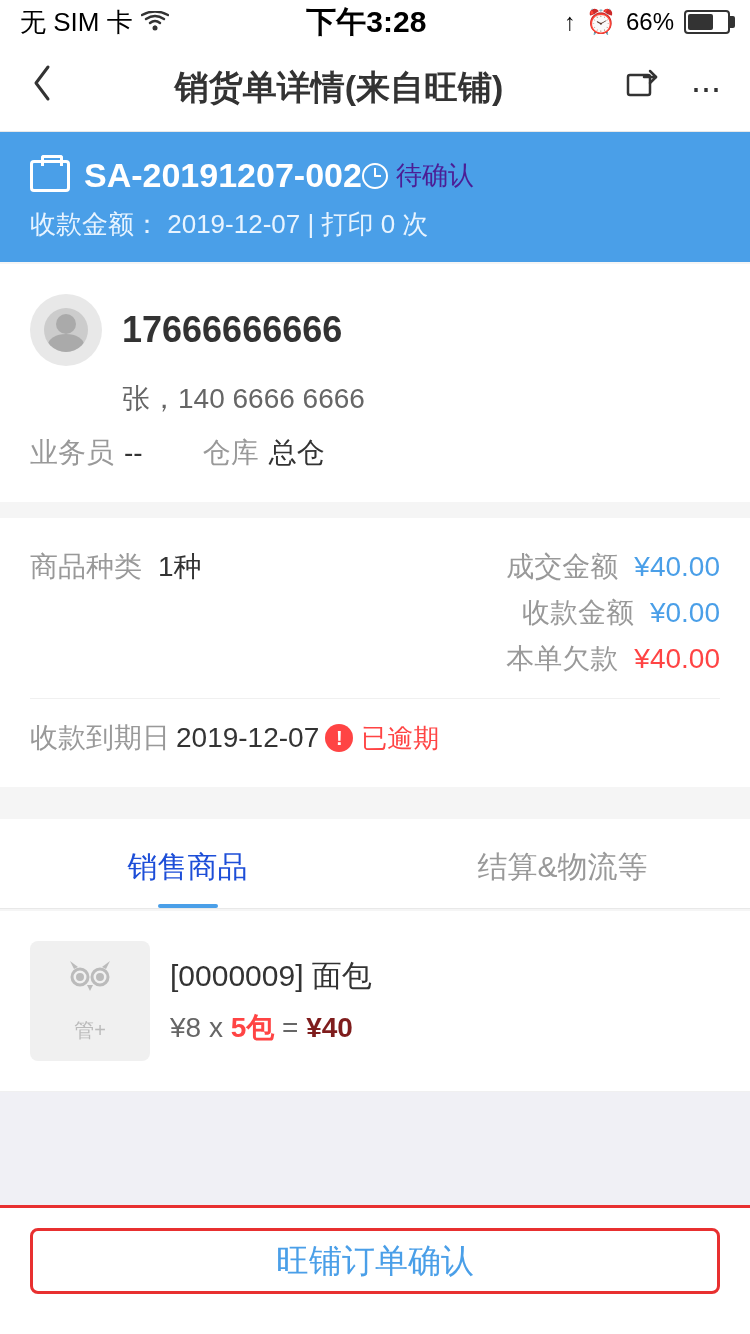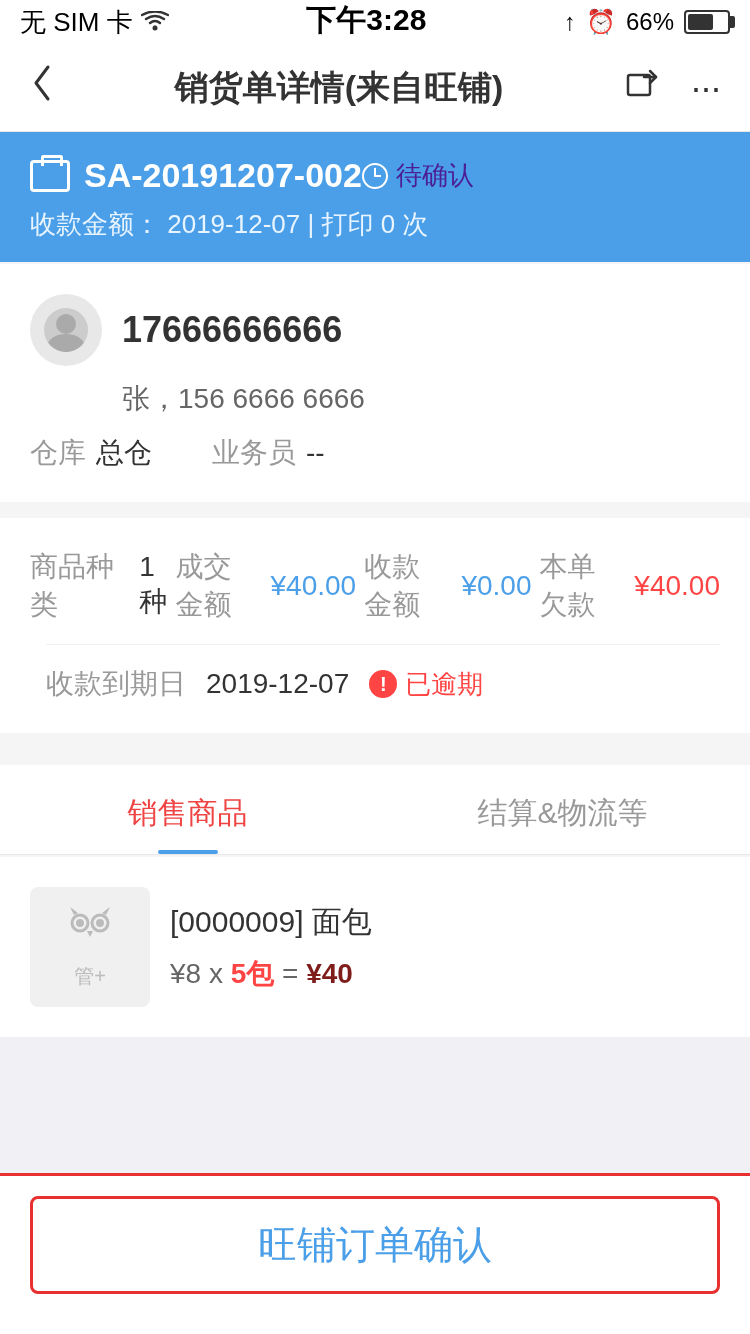--- a/index.html
+++ b/index.html
@@ -13,20 +13,21 @@
       position: relative;
       overflow-x: hidden;
     }
 
     
     .status-bar {
       width: 750px;
       height: 44px;
       background: #fff;
       display: flex;
+      align-items: center;
       justify-content: space-between;
       padding: 0 20px;
       font-size: 28px;
       font-weight: 500;
     }
     .status-left {
       display: flex;
       align-items: center;
       gap: 8px;
       font-size: 26px;
@@ -293,24 +294,23 @@
       color: #666;
     }
     .summary-label {
       color: #999;
     }
     .summary-value {
       color: #333;
     }
     .summary-right {
       display: flex;
-      flex-direction: row;
+      flex-direction: column;
       align-items: flex-end;
       gap: 8px;
-      justify-content: flex-end;
     }
     .amount-row {
       display: flex;
       align-items: center;
       gap: 16px;
       font-size: 28px;
     }
     .amount-label {
       color: #999;
     }
@@ -322,23 +322,22 @@
       color: #ff4444;
     }
 
     
     .due-section {
       background: #fff;
       padding: 24px 30px;
       border-top: 1px solid #f0f0f0;
       display: flex;
       align-items: center;
-      gap: 20px;
+      gap: 6px;
       font-size: 28px;
-      margin-left: 16px;
     }
     .due-label {
       color: #999;
     }
     .due-date {
       color: #333;
     }
     .overdue-badge {
       display: flex;
       align-items: center;
@@ -372,21 +371,21 @@
     .tab-item {
       flex: 1;
       text-align: center;
       padding: 28px 0 20px;
       font-size: 30px;
       color: #999;
       position: relative;
       cursor: pointer;
     }
     .tab-item.active {
-      color: #ef4444;
+      color: #1d4ed8;
     }
     .tab-item.active::after {
       content: '';
       position: absolute;
       bottom: 0;
       left: 50%;
       transform: translateX(-50%);
       width: 60px;
       height: 4px;
       background: #4a9fe8;
@@ -464,25 +463,25 @@
       position: fixed;
       bottom: 0;
       left: 0;
       width: 750px;
       background: #fff;
       padding: 20px 30px 40px;
       border-top: 3px solid #e83030;
     }
     .confirm-button {
       width: 100%;
-      height: 98px;
+      height: 66px;
       border: 3px solid #e83030;
       border-radius: 8px;
       background: #fff;
-      font-size: 39px;
+      font-size: 33px;
       color: #4a9fe8;
       cursor: pointer;
       display: flex;
       align-items: center;
       justify-content: center;
       font-weight: 500;
     }
   </style>
 </head>
 <body>
@@ -549,29 +548,29 @@
   </div>
 </div>
 
 <div class="customer-section">
   <div class="customer-row">
     <div class="avatar">
       <div class="avatar-icon"></div>
     </div>
     <div class="customer-phone">17666666666</div>
   </div>
-  <div class="customer-name">张，156 6666 6666</div>
+  <div class="customer-name">张，140 6666 6666</div>
   <div class="customer-meta">
+    <div class="meta-item">
+      <span class="meta-label">业务员</span>
+      <span class="meta-value">--</span>
+    </div>
     <div class="meta-item">
       <span class="meta-label">仓库</span>
       <span class="meta-value">总仓</span>
-    </div>
-    <div class="meta-item">
-      <span class="meta-label">业务员</span>
-      <span class="meta-value">--</span>
     </div>
   </div>
 </div>
 
 <div class="divider"></div>
 
 <div class="summary-section">
   <div class="summary-row">
     <div class="summary-left">
       <span class="summary-label">商品种类</span>

